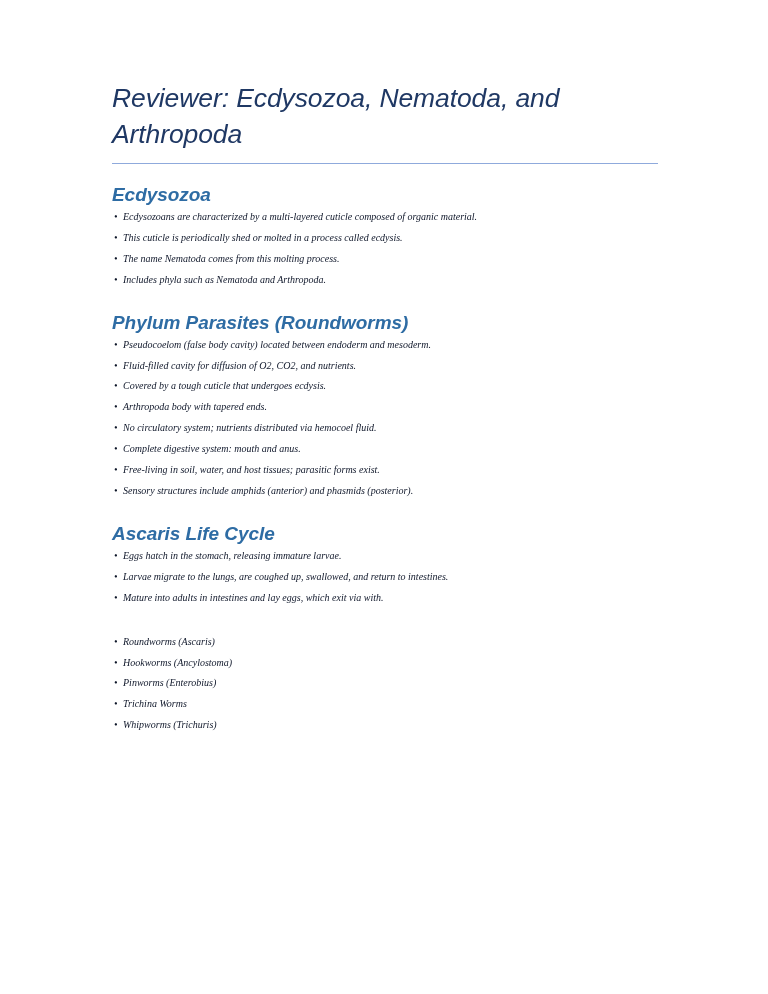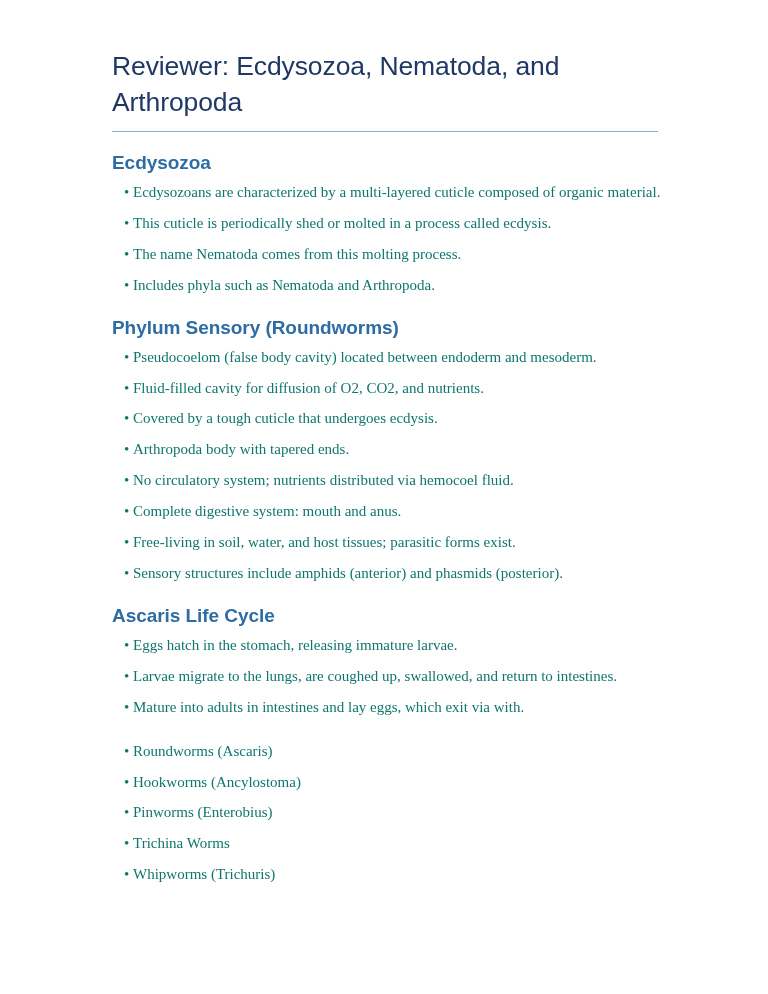--- a/index.html
+++ b/index.html
@@ -17,21 +17,22 @@
     -webkit-font-smoothing: antialiased;
   }
   .page {
     position: absolute;
     top: 0;
     left: 0;
     width: 768px;
     height: 994px;
     background: #ffffff;
     box-sizing: border-box;
-    padding: 48px 110px 0 112px;
+    padding: 80px 110px 0 112px;
+    font-style: italic;
   }
   .doc-title {
     font-family: "Liberation Sans", "DejaVu Sans", sans-serif;
     font-size: 26.5px;
     line-height: 36px;
     font-weight: 400;
     color: #1F3864;
     margin: 0;
     letter-spacing: -0.1px;
     max-width: 530px;
@@ -57,24 +58,24 @@
     margin: 0 0 5px 0;
     letter-spacing: -0.05px;
   }
   .bullet-list {
     list-style: none;
     margin: 0;
     padding: 0;
   }
   .bullet-item {
     font-family: "Liberation Serif", "DejaVu Serif", serif;
-    font-size: 15px;
+    font-size: 10px;
     line-height: 18.9px;
-    color: #0f766e;
-    margin: 12px;
+    color: #0f172a;
+    margin: 2px;
     padding: 0;
     white-space: nowrap;
   }
   .bullet-mark {
     display: inline-block;
     width: 9px;
   }
 </style>
 </head>
 <body>
@@ -89,21 +90,21 @@
       <section class="section">
         <h2 class="section-heading">Ecdysozoa</h2>
         <ul class="bullet-list">
           <li class="bullet-item"><span class="bullet-mark">•</span><span>Ecdysozoans are characterized by a multi-layered cuticle composed of organic material.</span></li>
           <li class="bullet-item"><span class="bullet-mark">•</span><span>This cuticle is periodically shed or molted in a process called ecdysis.</span></li>
           <li class="bullet-item"><span class="bullet-mark">•</span><span>The name Nematoda comes from this molting process.</span></li>
           <li class="bullet-item"><span class="bullet-mark">•</span><span>Includes phyla such as Nematoda and Arthropoda.</span></li>
         </ul>
       </section>
       <section class="section">
-        <h2 class="section-heading">Phylum Sensory (Roundworms)</h2>
+        <h2 class="section-heading">Phylum Parasites (Roundworms)</h2>
         <ul class="bullet-list">
           <li class="bullet-item"><span class="bullet-mark">•</span><span>Pseudocoelom (false body cavity) located between endoderm and mesoderm.</span></li>
           <li class="bullet-item"><span class="bullet-mark">•</span><span>Fluid-filled cavity for diffusion of O2, CO2, and nutrients.</span></li>
           <li class="bullet-item"><span class="bullet-mark">•</span><span>Covered by a tough cuticle that undergoes ecdysis.</span></li>
           <li class="bullet-item"><span class="bullet-mark">•</span><span>Arthropoda body with tapered ends.</span></li>
           <li class="bullet-item"><span class="bullet-mark">•</span><span>No circulatory system; nutrients distributed via hemocoel fluid.</span></li>
           <li class="bullet-item"><span class="bullet-mark">•</span><span>Complete digestive system: mouth and anus.</span></li>
           <li class="bullet-item"><span class="bullet-mark">•</span><span>Free-living in soil, water, and host tissues; parasitic forms exist.</span></li>
           <li class="bullet-item"><span class="bullet-mark">•</span><span>Sensory structures include amphids (anterior) and phasmids (posterior).</span></li>
         </ul>

